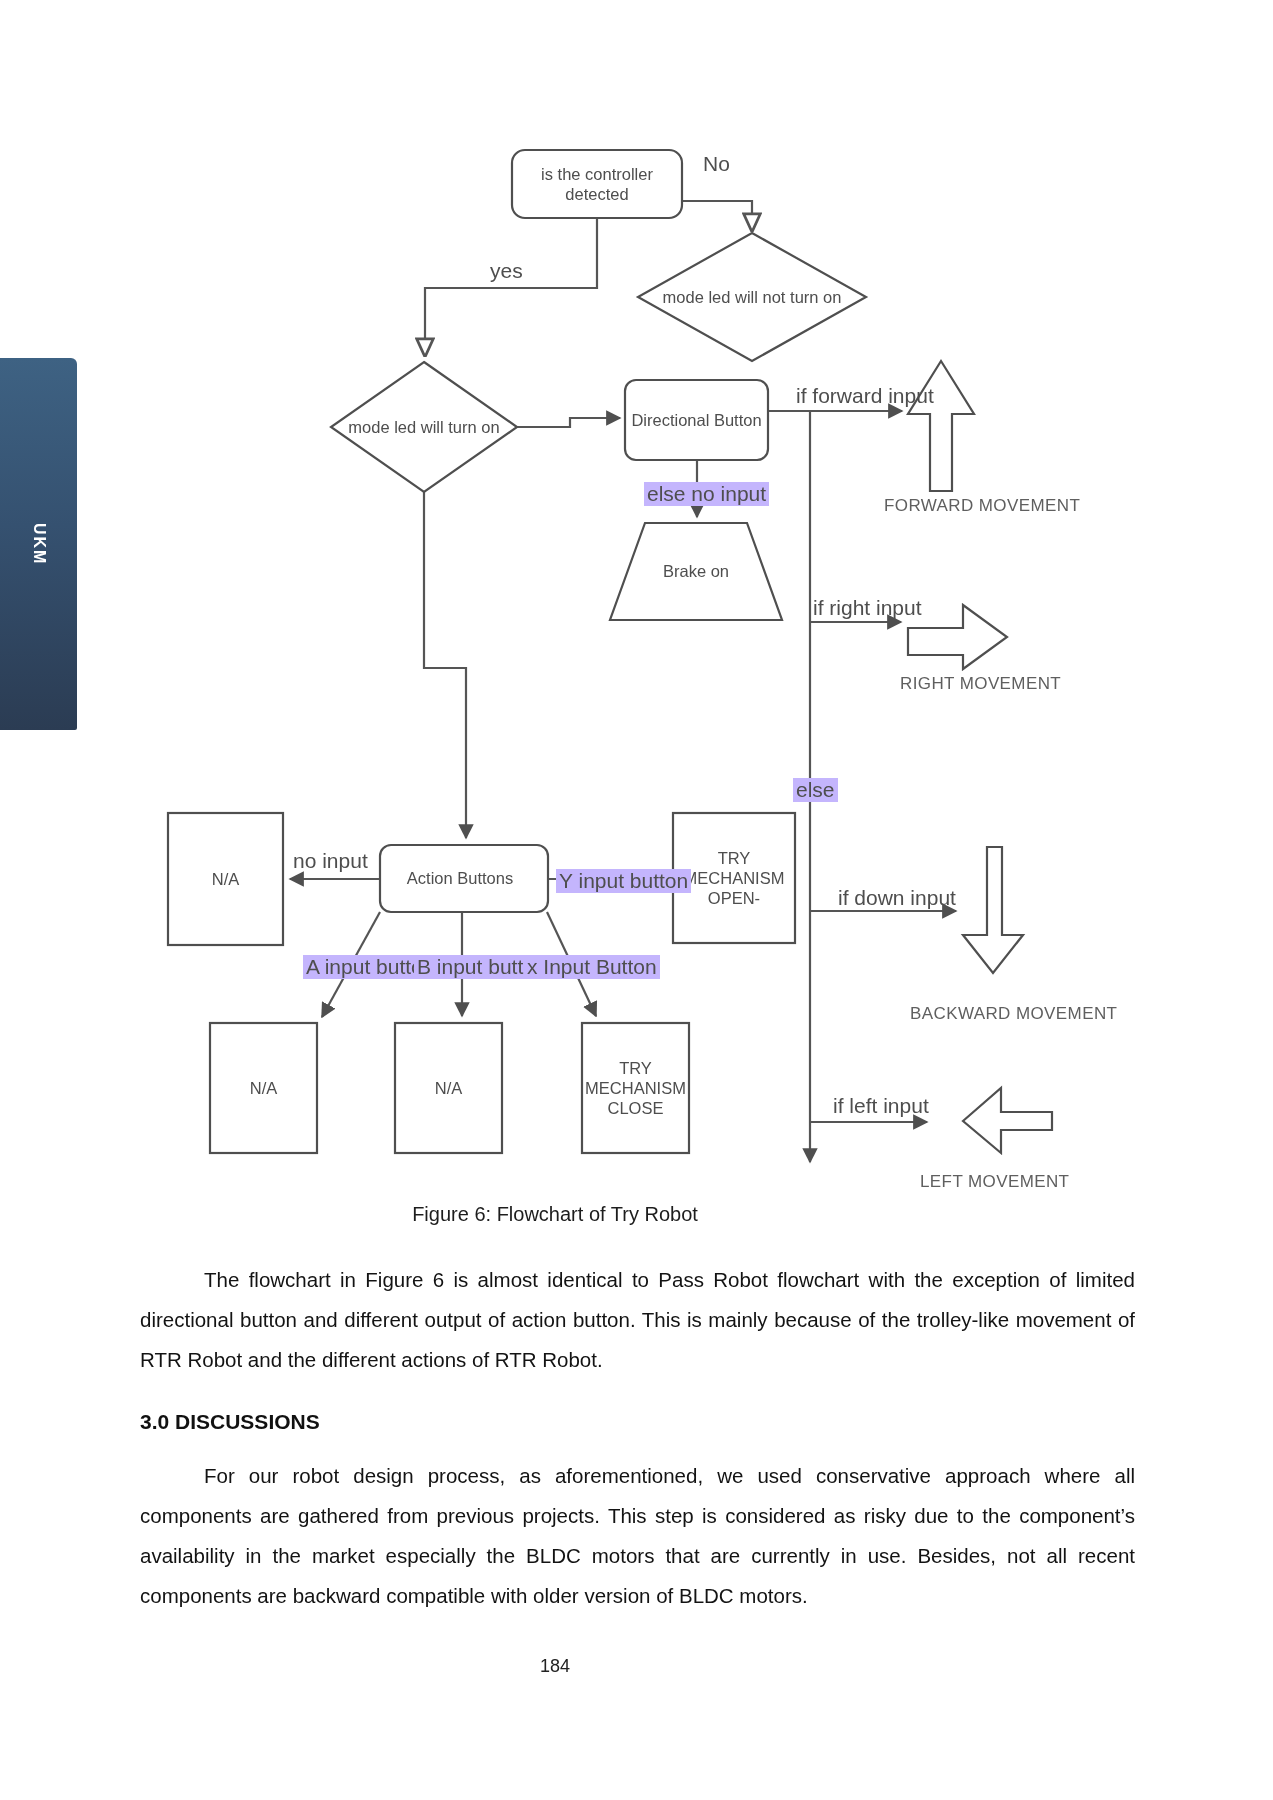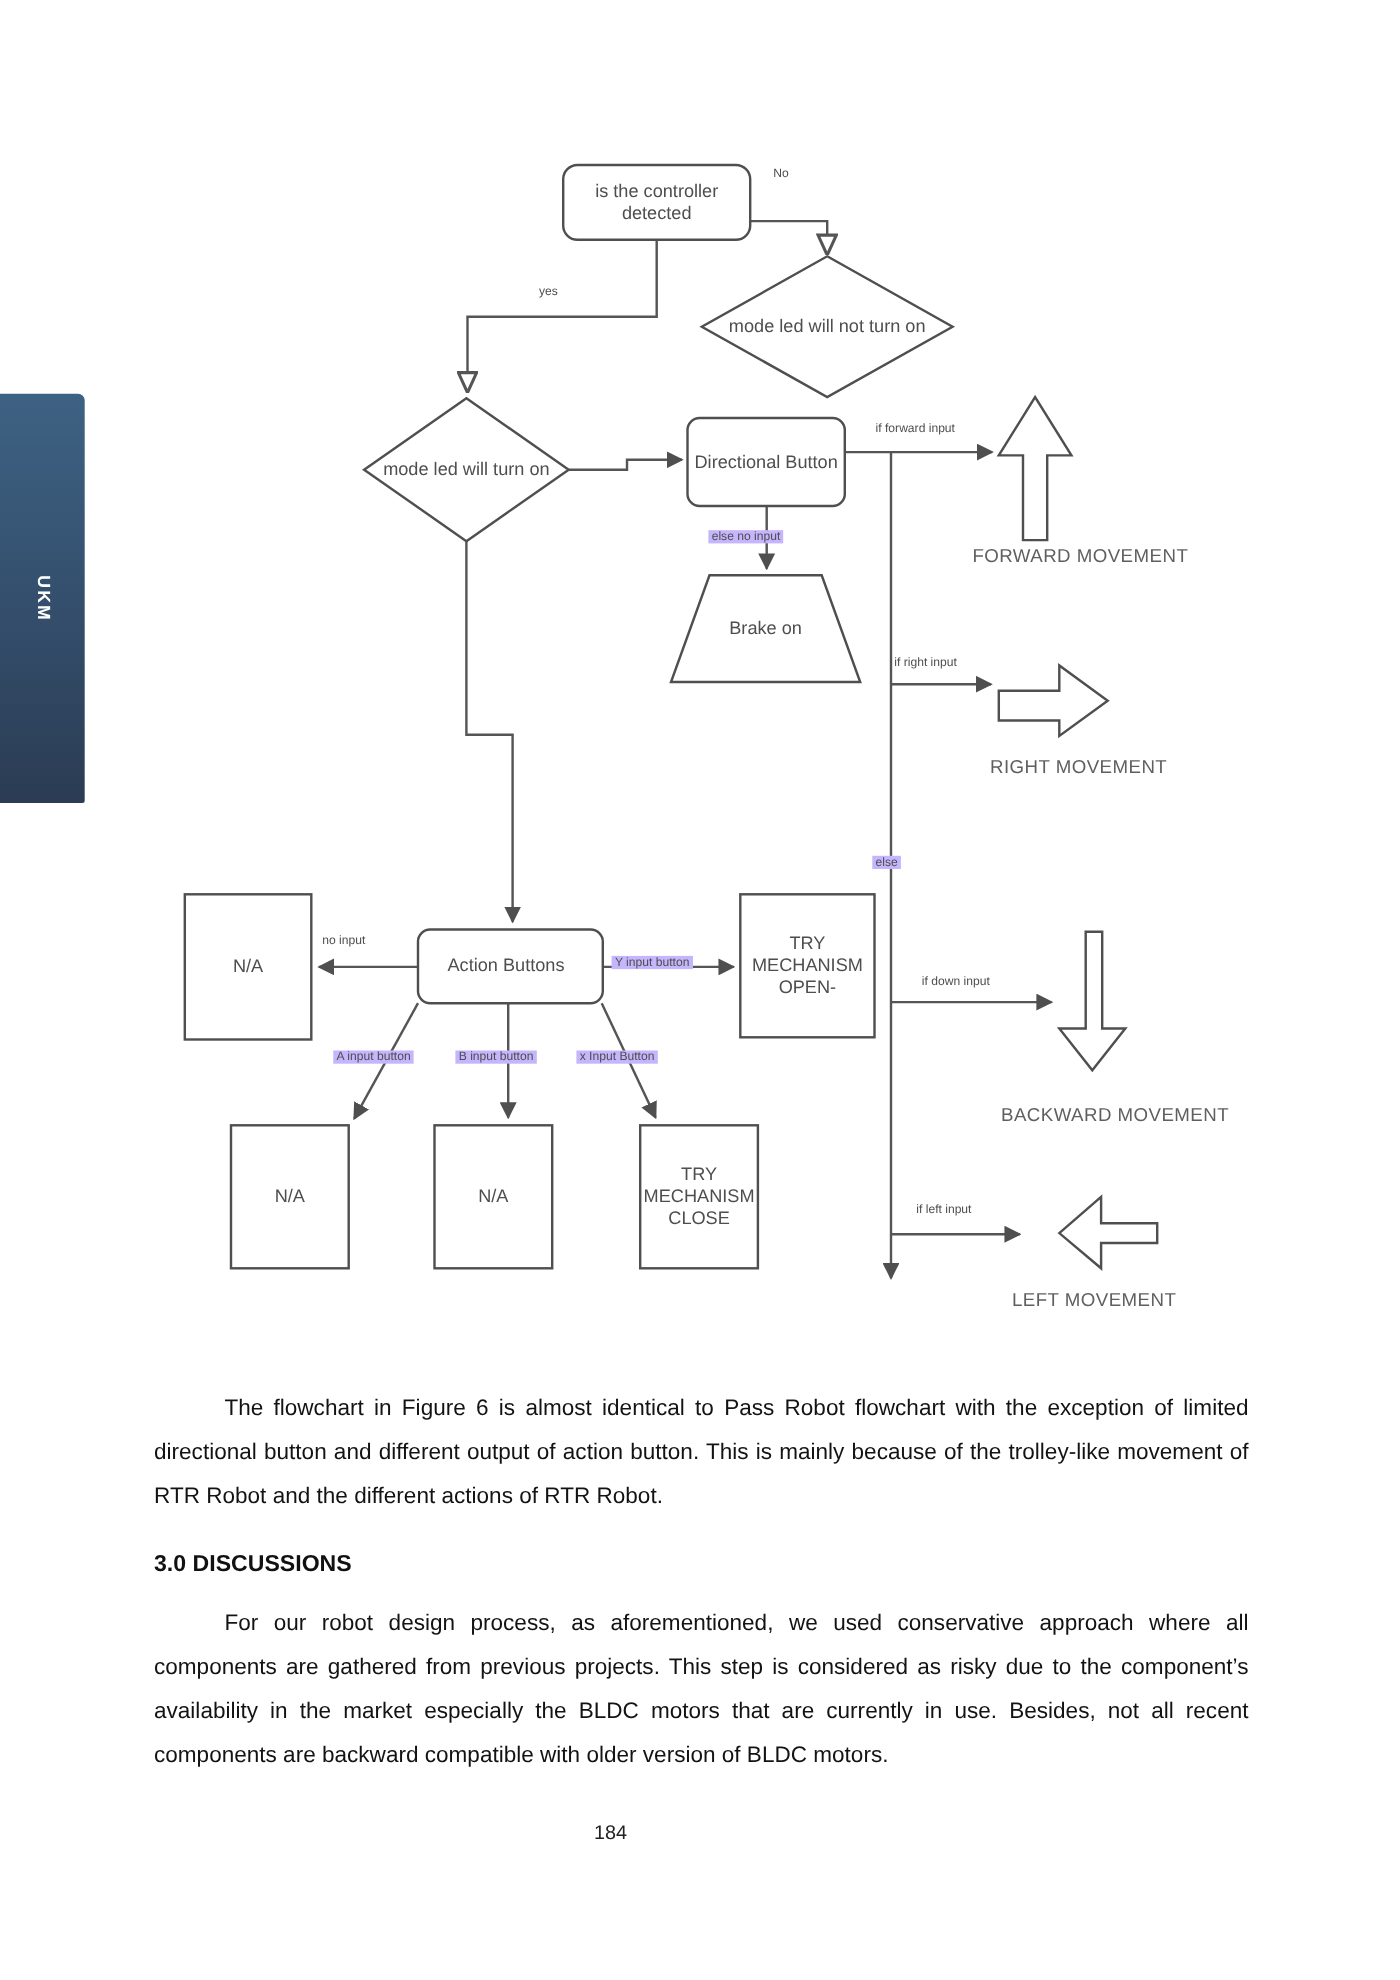--- a/index.html
+++ b/index.html
@@ -10,21 +10,21 @@
      background:linear-gradient(180deg,#3e6283 0%,#355170 45%,#2b3c53 100%);
      border-top-right-radius:6px;border-bottom-right-radius:2px;
      display:flex;align-items:center;justify-content:center;}
   .sidebar-tab span{writing-mode:vertical-rl;color:#ffffff;font-size:16px;
      font-weight:bold;letter-spacing:2px;}
   
   .figure-area{position:absolute;inset:0;}
   .figure-area svg{position:absolute;left:0;top:0;}
   .fc-text{position:absolute;display:flex;align-items:center;justify-content:center;
      text-align:center;color:#4e4e4e;font-size:16.5px;line-height:1.22;}
-  .fc-label{position:absolute;color:#4e4e4e;font-size:11px;white-space:nowrap;}
+  .fc-label{position:absolute;color:#4e4e4e;font-size:21px;white-space:nowrap;}
   .fc-label.bg{background:#c4b5fd;padding:0 3px;}
   .fc-move{position:absolute;color:#5f5f5f;font-size:17px;letter-spacing:0.4px;white-space:nowrap;}
   .preline{white-space:pre-line;}
   
   .caption{position:absolute;left:130px;top:1203px;width:850px;text-align:center;
      color:#1d1d1d;font-size:20px;}
   .body-text{position:absolute;left:140px;top:1260px;width:995px;color:#131313;}
   .body-text p{margin:0;font-size:20.5px;line-height:40px;text-align:justify;text-indent:64px;}
   .body-text h3{margin:30px 0 22px 0;font-size:21px;color:#111;}
   .page-number{position:absolute;left:130px;top:1656px;width:850px;text-align:center;
@@ -115,25 +115,26 @@
     <div class="fc-label bg" style="left:793px;top:778px;">else</div>
     <div class="fc-label" style="left:293px;top:849px;">no input</div>
     <div class="fc-label bg" style="left:556px;top:869px;">Y input button</div>
     <div class="fc-label bg" style="left:303px;top:955px;">A input button</div>
     <div class="fc-label bg" style="left:414px;top:955px;">B input button</div>
     <div class="fc-label bg" style="left:524px;top:955px;text-align:right;">x Input Button</div>
     <div class="fc-label" style="left:838px;top:886px;">if down input</div>
     <div class="fc-label" style="left:833px;top:1094px;">if left input</div>
 
     <div class="fc-move" style="left:884px;top:496px;">FORWARD MOVEMENT</div>
-    <div class="fc-move" style="left:900px;top:688px;">RIGHT MOVEMENT</div>
+    <div class="fc-move" style="left:900px;top:674px;">RIGHT MOVEMENT</div>
     <div class="fc-move" style="left:910px;top:1004px;">BACKWARD MOVEMENT</div>
     <div class="fc-move" style="left:920px;top:1172px;">LEFT MOVEMENT</div>
   </div>
 
+  <div class="caption">Figure 6: Flowchart of Try Robot</div>
 
   <div class="body-text">
     <p>The flowchart in Figure 6 is almost identical to Pass Robot flowchart with the exception of limited directional button and different output of action button. This is mainly because of the trolley-like movement of RTR Robot and the different actions of RTR Robot.</p>
     <h3>3.0 DISCUSSIONS</h3>
     <p>For our robot design process, as aforementioned, we used conservative approach where all components are gathered from previous projects. This step is considered as risky due to the component’s availability in the market especially the BLDC motors that are currently in use. Besides, not all recent components are backward compatible with older version of BLDC motors.</p>
   </div>
 
   <div class="page-number">184</div>
 
 </div>

